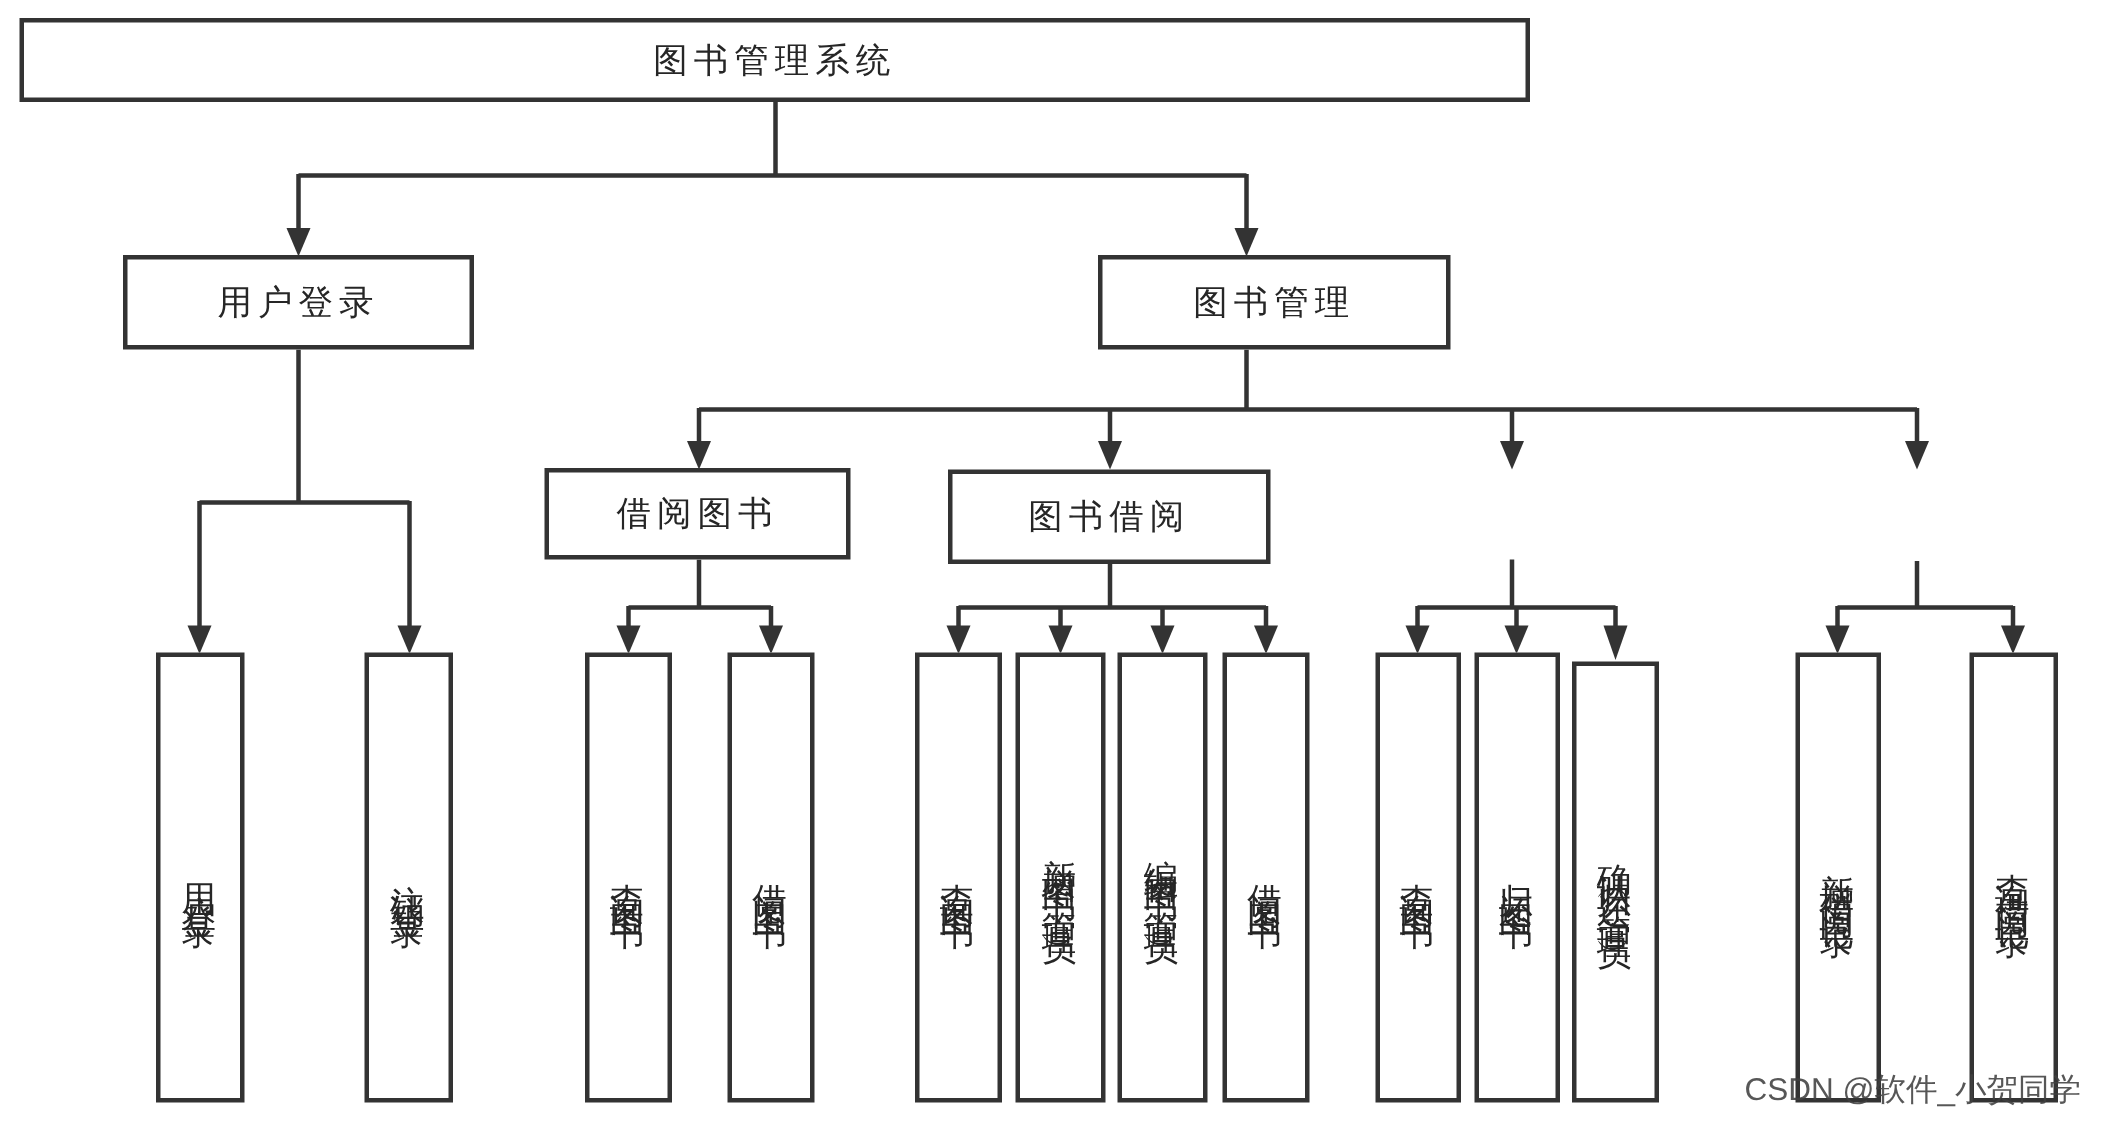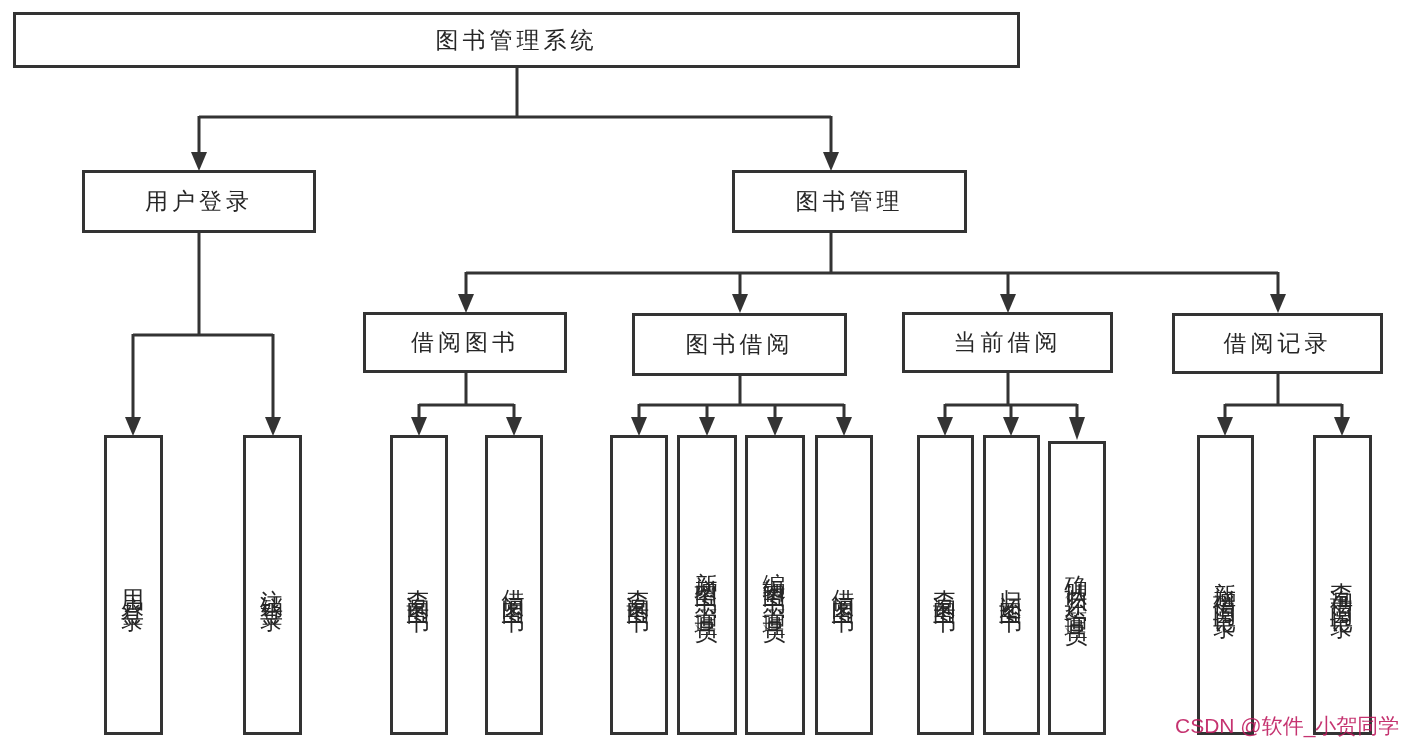--- a/index.html
+++ b/index.html
@@ -50,25 +50,24 @@
     font-size: 23px;
     letter-spacing: 7px;
     color: #262626;
     z-index: 2;
   }
   .watermark {
     position: absolute;
     left: 1163px;
     top: 712px;
     font-size: 21px;
-    color: #be185d;
+    color: #404040;
     opacity: 0.88;
     white-space: nowrap;
     z-index: 5;
-    margin-left: 12px;
   }
 </style>
 </head>
 <body>
 
 <div class="canvas">
 
   <svg class="connectors" width="1405" height="747" viewBox="0 0 1405 747">
 
     <g stroke="#333333" stroke-width="3" fill="none">
@@ -113,22 +112,20 @@
     </g>
   </svg>
 
   <div class="hbox" style="left:13px; top:12px; width:1007px; height:56px;">图书管理系统</div>
 
   <div class="hbox" style="left:82px; top:170px; width:234px; height:63px;">用户登录</div>
   <div class="hbox" style="left:732px; top:170px; width:235px; height:63px;">图书管理</div>
 
   <div class="hbox" style="left:363px; top:312px; width:204px; height:61px;">借阅图书</div>
   <div class="hbox" style="left:632px; top:313px; width:215px; height:63px;font-family:Liberation Mono, monospace;">图书借阅</div>
-  <div class="hbox" style="left:902px; top:312px; width:211px; height:61px;">当前借阅</div>
-  <div class="hbox" style="left:1172px; top:313px; width:211px; height:61px;">借阅记录</div>
 
   <div class="vbox" style="left:104px; width:59px;">用户登录</div>
   <div class="vbox" style="left:243px; width:59px;">注销登录</div>
 
   <div class="vbox" style="left:390px; width:58px;">查询图书</div>
   <div class="vbox" style="left:485px; width:58px;">借阅图书</div>
 
   <div class="vbox" style="left:610px; width:58px;">查询图书</div>
   <div class="vbox" style="left:677px; width:60px;">新增图书（管理员）</div>
   <div class="vbox" style="left:745px; width:60px;">编辑图书（管理员）</div>

